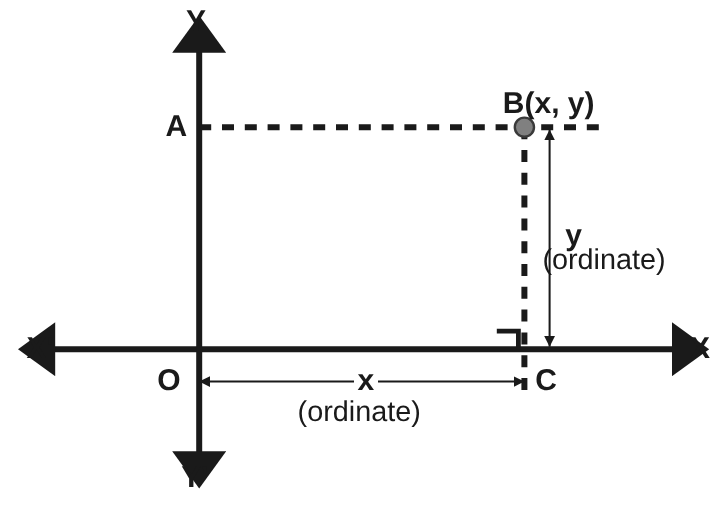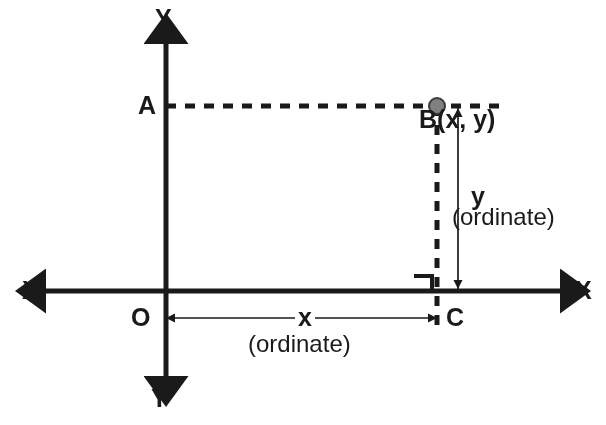--- a/index.html
+++ b/index.html
@@ -51,21 +51,21 @@
     padding: 0 3px;
   }
   
   #label-Y        { left: 155px; top: 6px; }
   #label-Yprime   { left: 151px; top: 386px; }
   #label-X        { left: 575px; top: 278px; }
   #label-Xprime   { left: 22px;  top: 278px; }
   #label-O        { left: 131px; top: 305px; }
   #label-A        { left: 138px; top: 93px; }
   #label-C        { left: 446px; top: 305px; }
-  #label-B        { left: 419px; top: 74px; margin-top: 33px; }
+  #label-B        { left: 419px; top: 74px; }
   #label-x        { left: 295px; top: 305px; }
   #label-abscissa { left: 248px; top: 332px; }
   #label-y        { left: 468px; top: 184px; }
   #label-ordinate { left: 452px; top: 205px; }
 </style>
 </head>
 <body>
 
 <div id="diagram-root">
 

